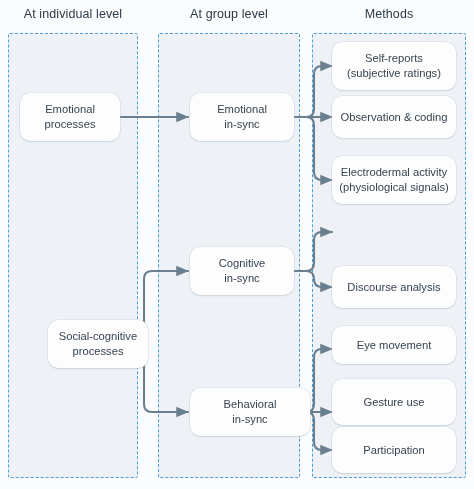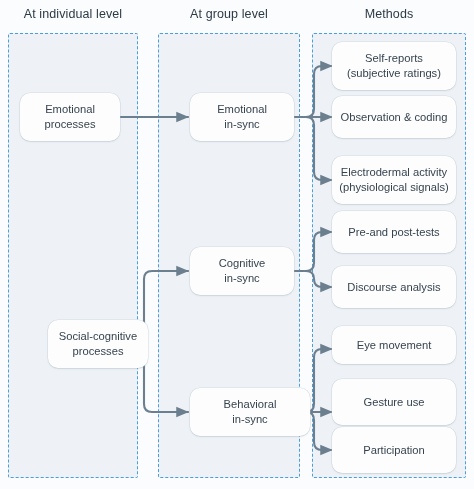--- a/index.html
+++ b/index.html
@@ -127,25 +127,20 @@
     <div>
       <span>Observation &amp; coding</span>
     </div>
   </div>
   <div class="node" style="left:332px; top:156px; width:124px; height:48px;">
     <div>
       <span>Electrodermal activity</span>
       <span>(physiological signals)</span>
     </div>
   </div>
-  <div class="node" style="left:332px; top:211px; width:124px; height:42px;">
-    <div>
-      <span>Pre-and post-tests</span>
-    </div>
-  </div>
   <div class="node" style="left:332px; top:266px; width:124px; height:42px;">
     <div>
       <span>Discourse analysis</span>
     </div>
   </div>
   <div class="node" style="left:332px; top:326px; width:124px; height:38px;">
     <div>
       <span>Eye movement</span>
     </div>
   </div>

